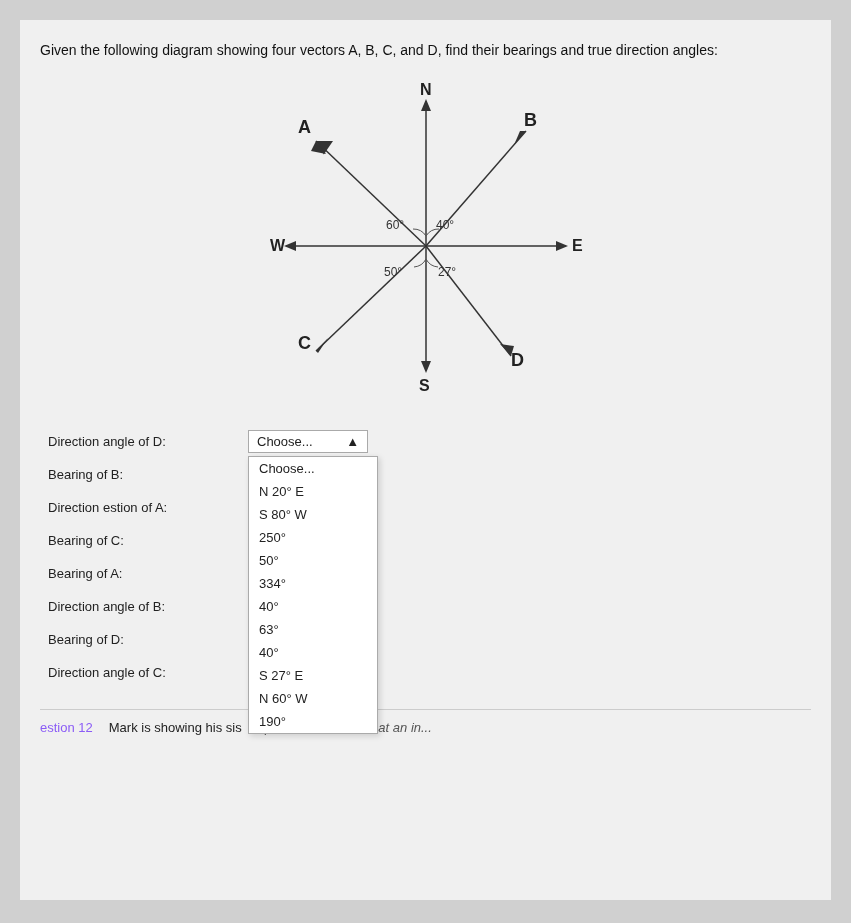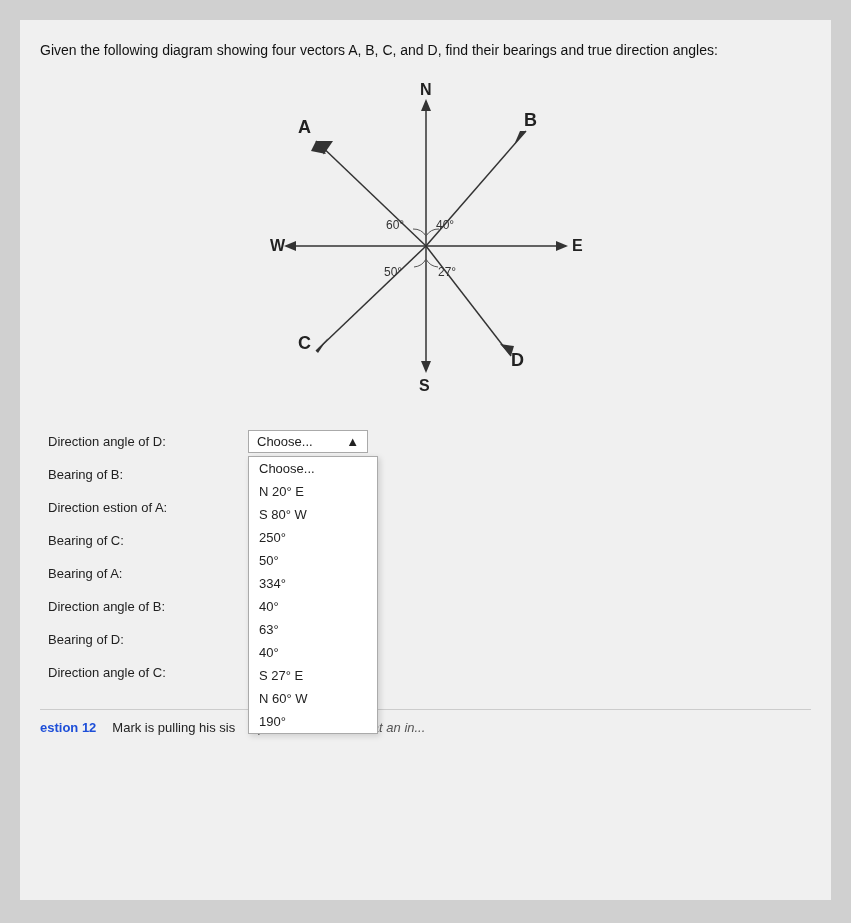--- a/index.html
+++ b/index.html
@@ -87,23 +87,23 @@
     }
     .bottom-section {
       margin-top: 20px;
       border-top: 1px solid #ccc;
       padding-top: 10px;
       display: flex;
       align-items: center;
       gap: 16px;
     }
     .question-num {
-      font-weight: bold;
-      font-size: 13px;
-      color: #1d4ed8;
+      font-weight: normal;
+      font-size: 13px;
+      color: #8b5cf6;
     }
     .bottom-text {
       font-size: 13px;
       color: #222;
     }
     .bottom-hint {
       font-size: 13px;
       color: #555;
       font-style: italic;
     }
@@ -342,17 +342,17 @@
               </select>
             </div>
           </td>
         </tr>
       </tbody>
     </table>
   </div>
 
   <div class="bottom-section">
     <span class="question-num">estion 12</span>
-    <span class="bottom-text">Mark is pulling his sis</span>
+    <span class="bottom-text">Mark is showing his sis</span>
     <span class="bottom-hint">up a small hill that is at an in...</span>
   </div>
 
 </div>
 
 </body></html>

